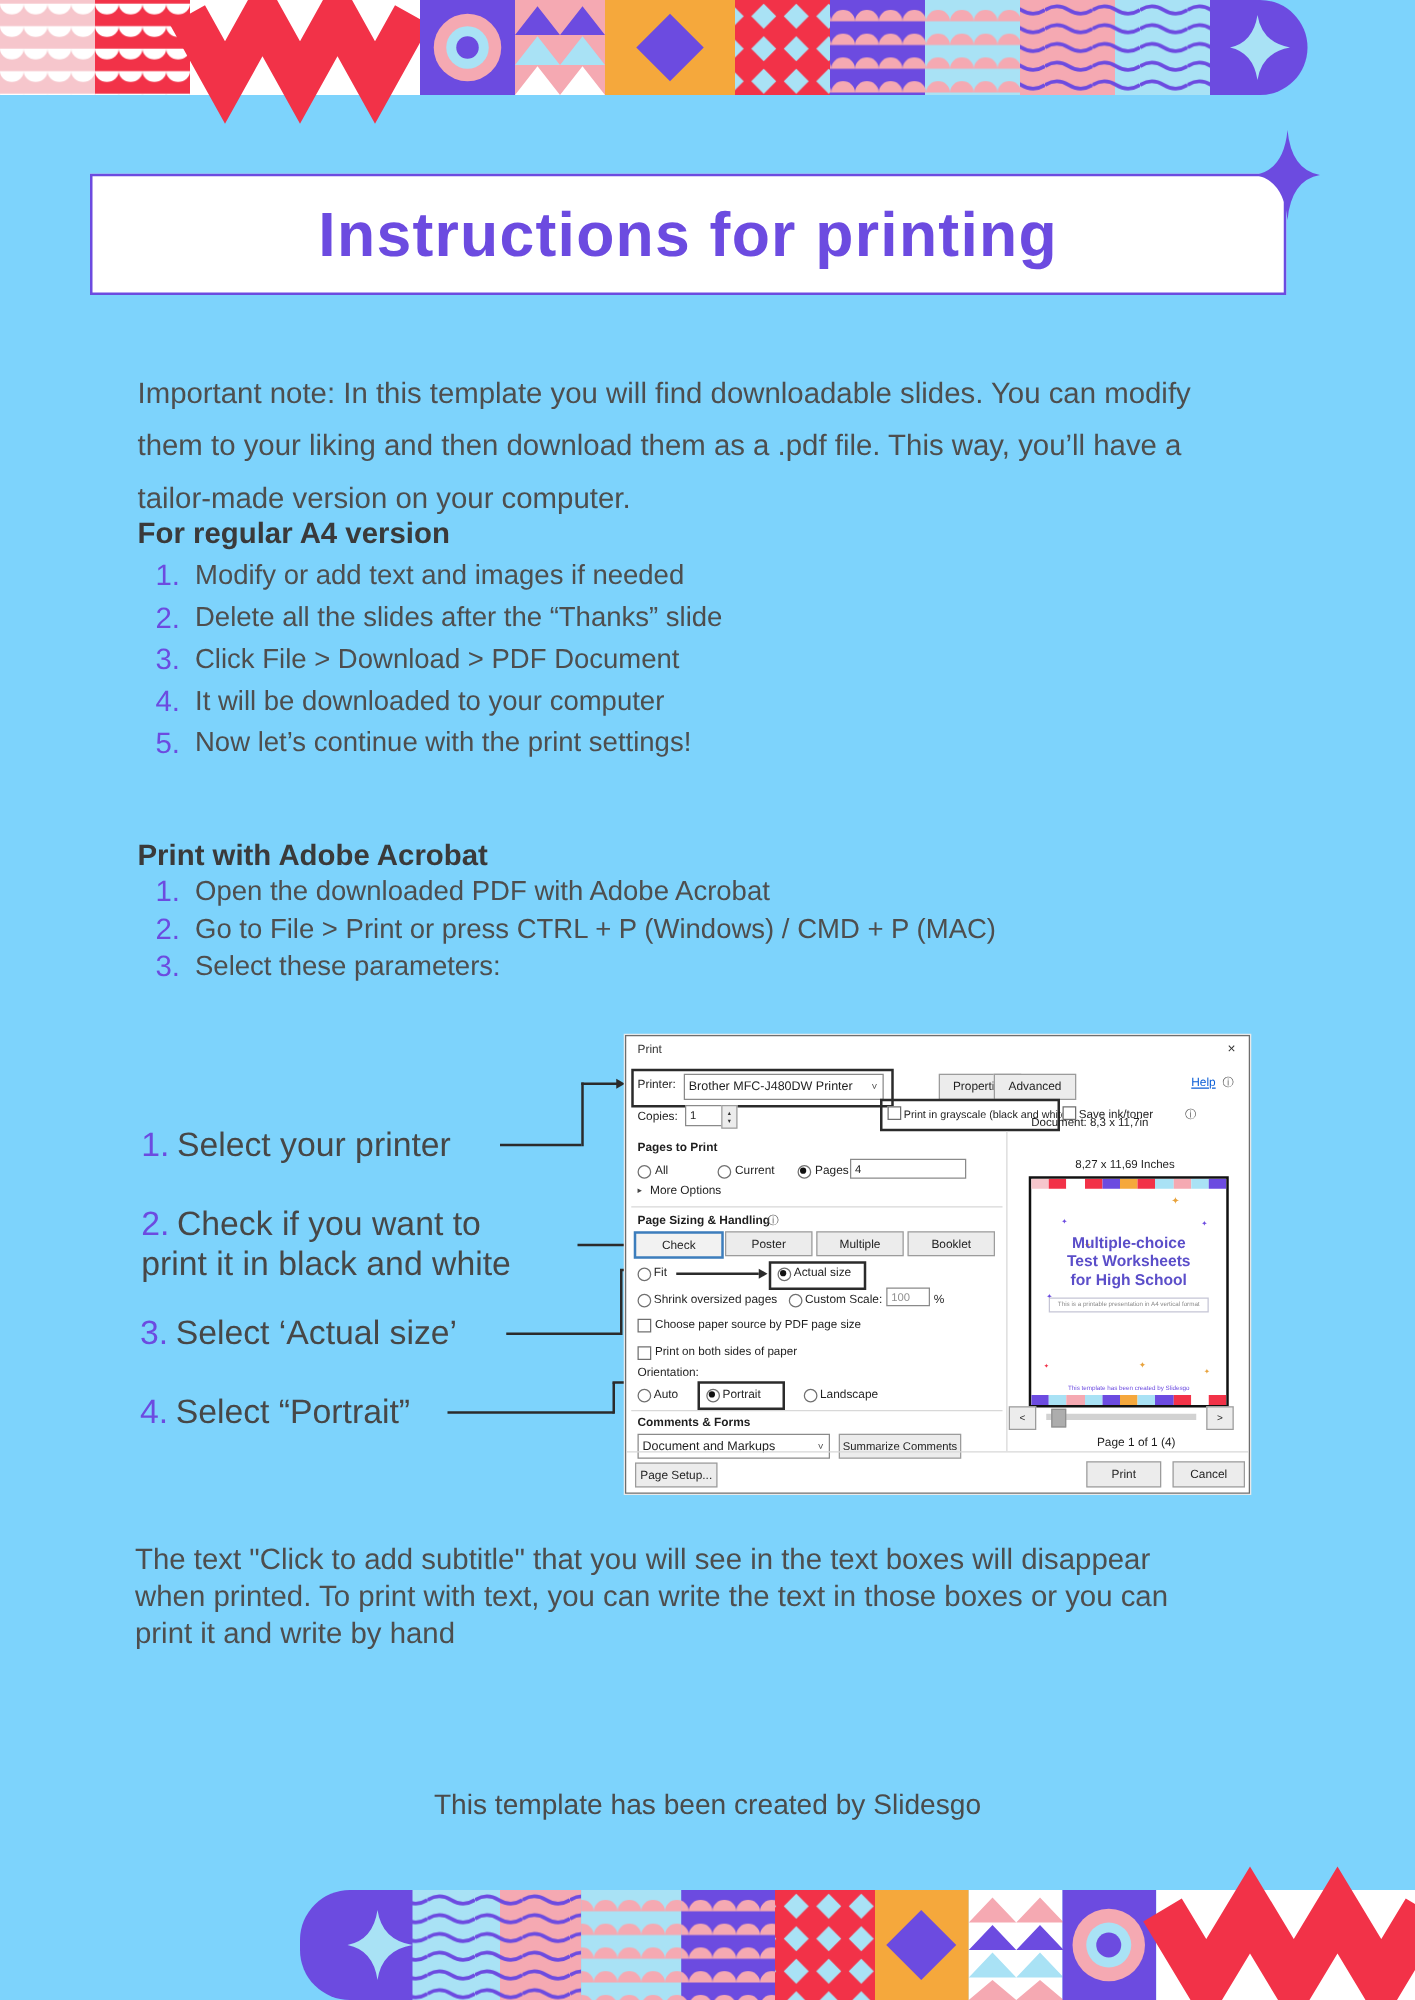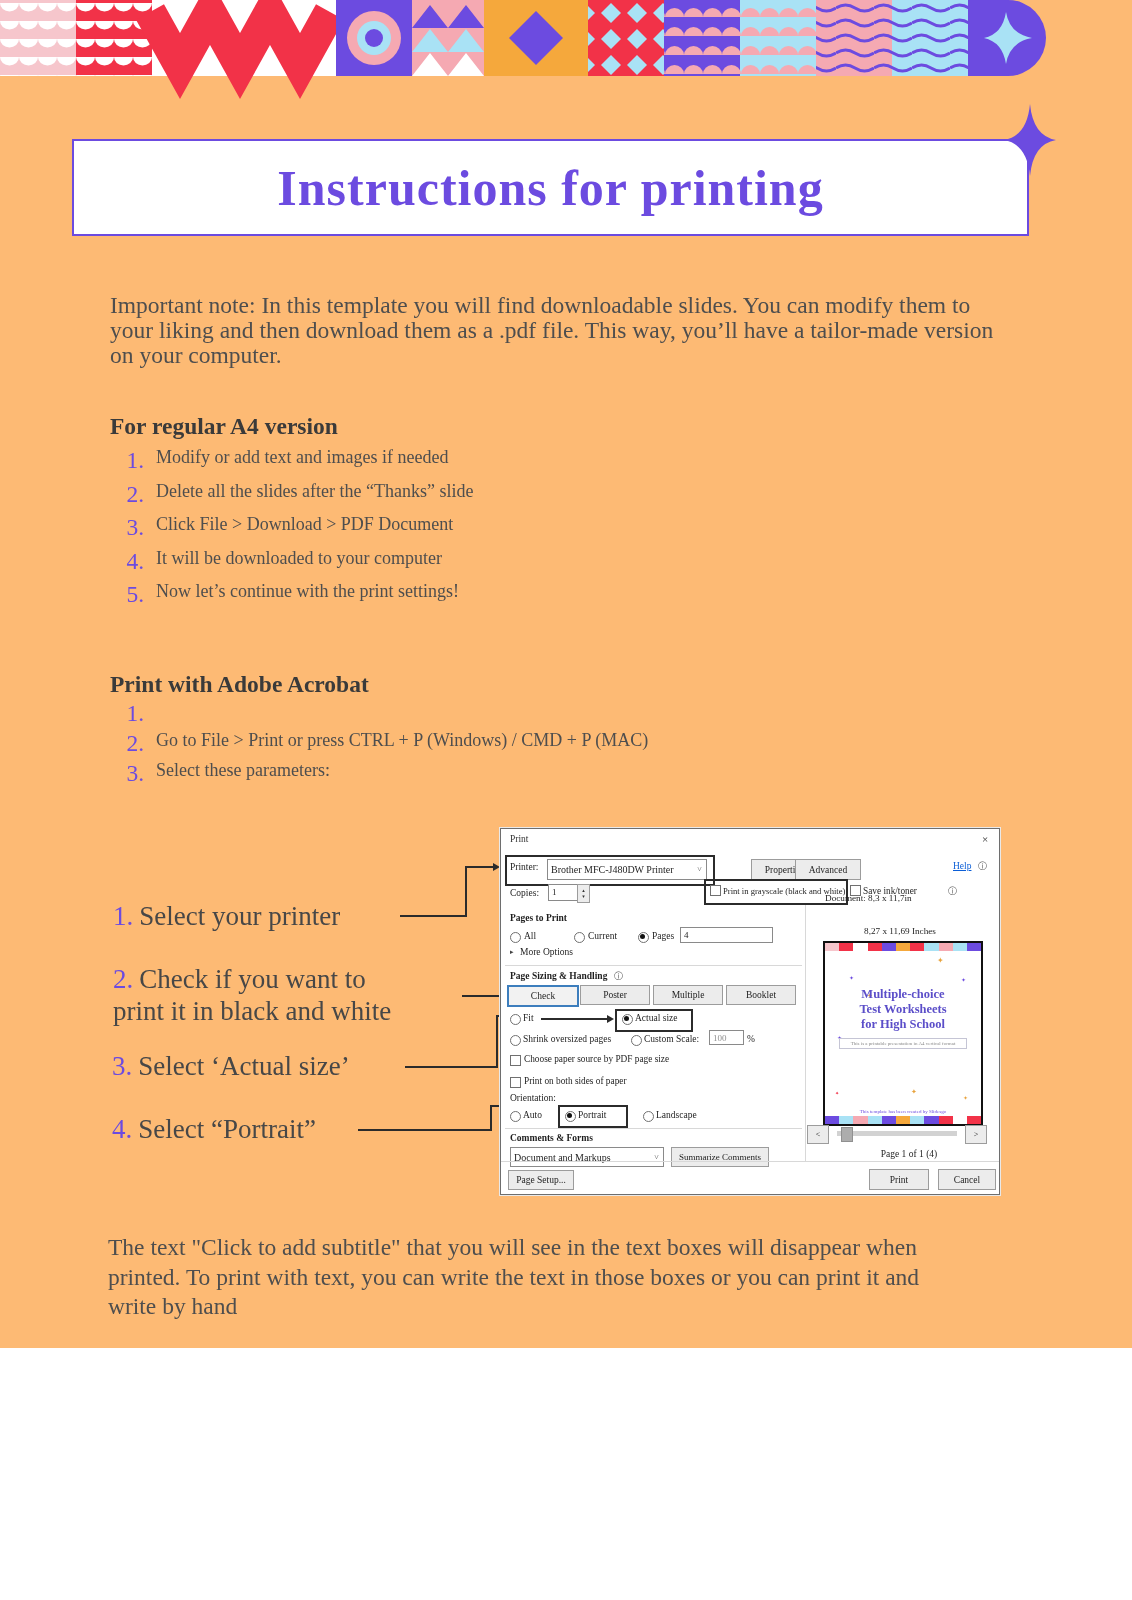--- a/index.html
+++ b/index.html
@@ -1,30 +1,30 @@
 <!DOCTYPE html>
 <html><head>
 <meta charset="utf-8">
 <style>
   html,body{margin:0;padding:0;background:#ffffff;}
-  #page{position:relative;width:1132px;height:1348px;background:#fdba74;overflow:hidden;
-        font-family:Liberation Serif, serif;}
+  #page{position:relative;width:1132px;height:1600px;background:#7dd3fc;overflow:hidden;
+        font-family:Liberation Sans, sans-serif;}
   .abs{position:absolute;}
 
   
   .titlebox{left:72px;top:139px;width:953px;height:93px;border:2px solid #6C4BE0;
             display:flex;align-items:center;justify-content:center;background:#fff;}
   .bigtitle{font-size:50px;font-weight:bold;color:#6C4BE0;letter-spacing:1px;}
-  .bodytext{font-size:23.5px;line-height:25px;color:#4e4e4e;}
+  .bodytext{font-size:23.5px;line-height:42px;color:#4e4e4e;}
   .heading{font-size:23.5px;font-weight:bold;color:#3a3a3a;white-space:nowrap;}
   .list .li{display:flex;}
   .listA .li{height:33.5px;}
   .listB .li{height:29.8px;}
   .linum{color:#6C4BE0;width:34px;text-align:right;margin-right:12px;font-size:23.5px;}
-  .litext{font-size:18px;color:#4e4e4e;white-space:nowrap;}
+  .litext{font-size:22px;color:#4e4e4e;white-space:nowrap;}
   .ann{font-size:27px;color:#474747;line-height:32px;white-space:nowrap;}
   .ann .n{color:#6C4BE0;margin-right:6px;}
   .footer{left:0;top:1431px;width:1132px;text-align:center;font-size:22.5px;color:#4b4b4b;}
 
   
   .cline{position:absolute;background:#2b2b2b;}
   .ahead{position:absolute;width:0;height:0;border-top:4px solid transparent;
          border-bottom:4px solid transparent;border-left:7px solid #2b2b2b;}
 
   
@@ -167,20 +167,21 @@
     <div class="li">
         <span class="linum">5.</span>
         <span class="litext">Now let’s continue with the print settings!</span>
       </div>
   </div>
 
   <div class="abs heading" style="left:110px;top:671px;">Print with Adobe Acrobat</div>
   <div class="abs list listB" style="left:110px;top:700px;">
     <div class="li">
         <span class="linum">1.</span>
+        <span class="litext">Open the downloaded PDF with Adobe Acrobat</span>
       </div>
     <div class="li">
         <span class="linum">2.</span>
         <span class="litext">Go to File &gt; Print or press CTRL + P (Windows) / CMD + P (MAC)</span>
       </div>
     <div class="li">
         <span class="linum">3.</span>
         <span class="litext">Select these parameters:</span>
       </div>
   </div>

